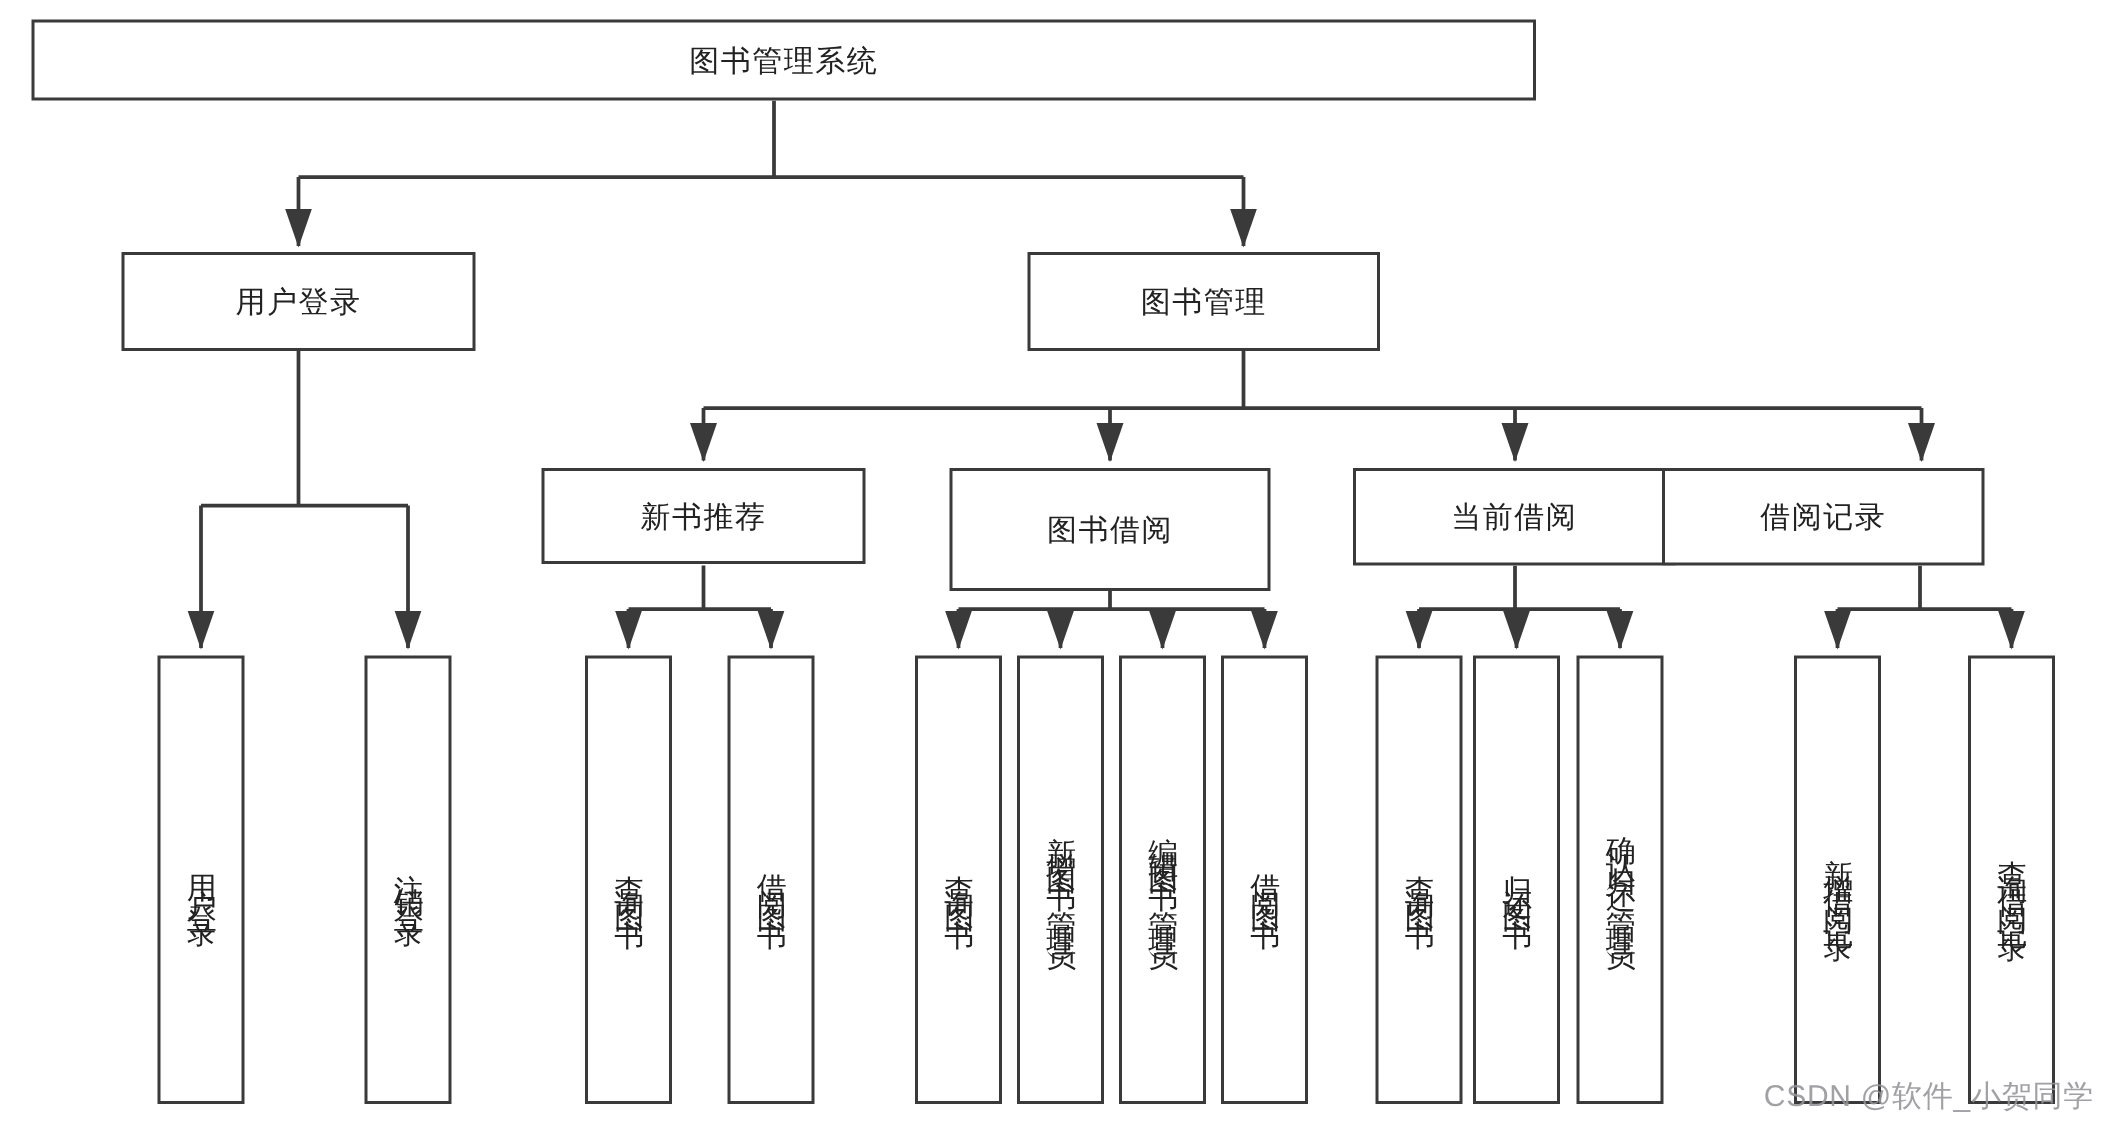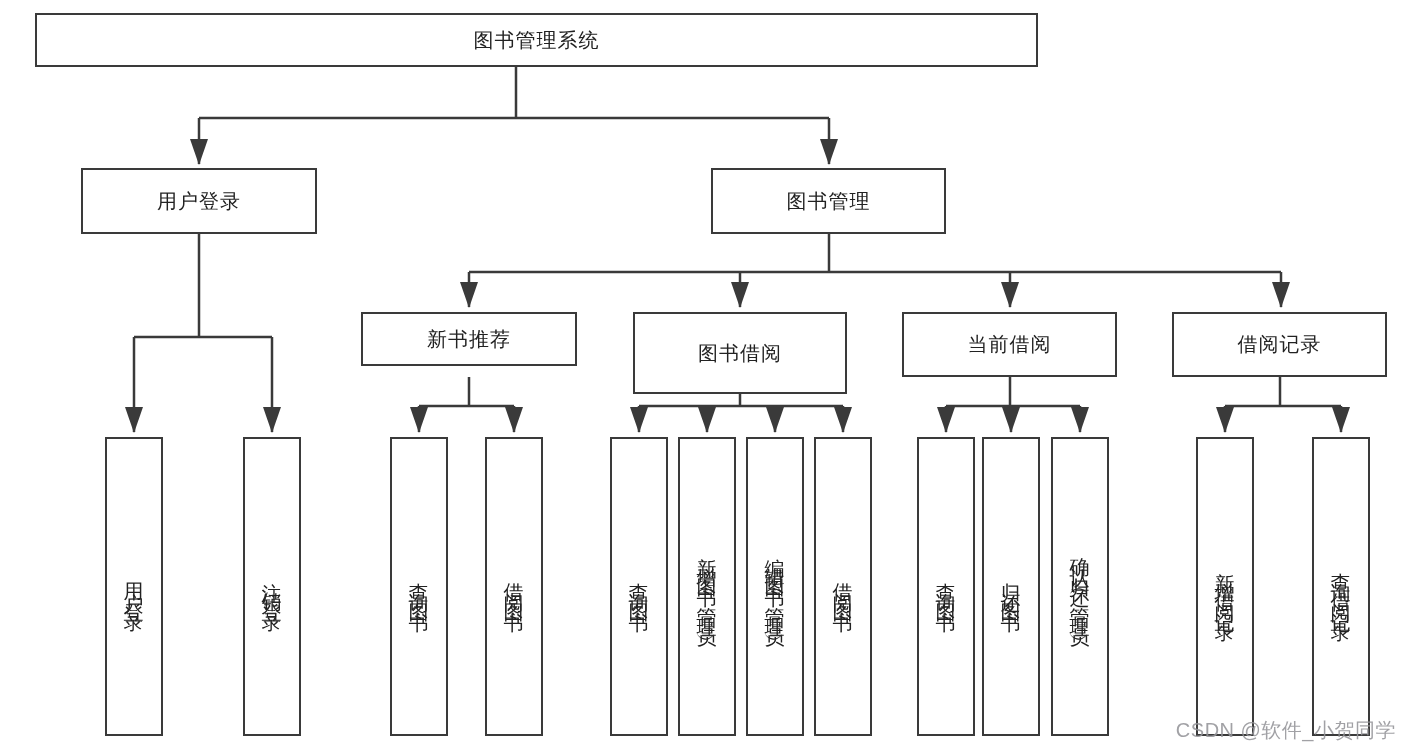--- a/index.html
+++ b/index.html
@@ -110,41 +110,41 @@
       <path d="M946,406 V432" marker-end="url(#arw)"></path>
       <path d="M1011,406 V432" marker-end="url(#arw)"></path>
       <path d="M1080,406 V432" marker-end="url(#arw)"></path>
 
       <path d="M1280,377 V406 M1225,406 H1341"></path>
       <path d="M1225,406 V432" marker-end="url(#arw)"></path>
       <path d="M1341,406 V432" marker-end="url(#arw)"></path>
     </g>
   </svg>
 
-  <div class="node" style="left:21px; top:13px; width:1003px; height:54px;margin-left:14px;">
+  <div class="node" style="left:21px; top:13px; width:1003px; height:54px;">
     <span class="hlabel">图书管理系统</span>
   </div>
 
   <div class="node" style="left:81px; top:168px; width:236px; height:66px;">
     <span class="hlabel">用户登录</span>
   </div>
-  <div class="node" style="left:711px; top:168px; width:235px; height:66px;">
+  <div class="node" style="left:685px; top:168px; width:235px; height:66px;">
     <span class="hlabel">图书管理</span>
   </div>
 
-  <div class="node" style="left:361px; top:312px; width:216px; height:54px;">
+  <div class="node" style="left:361px; top:312px; width:216px; height:64px;">
     <span class="hlabel">新书推荐</span>
   </div>
   <div class="node" style="left:633px; top:312px; width:214px; height:82px;">
     <span class="hlabel">图书借阅</span>
   </div>
   <div class="node" style="left:902px; top:312px; width:215px; height:65px;text-align:center;">
     <span class="hlabel">当前借阅</span>
   </div>
-  <div class="node" style="left:1172px; top:312px; width:215px; height:65px;">
+  <div class="node" style="left:1108px; top:312px; width:215px; height:65px;">
     <span class="hlabel">借阅记录</span>
   </div>
 
   <div class="vnode" style="left:105px;">
     <span class="vlabel">用户登录</span>
   </div>
   <div class="vnode" style="left:243px;">
     <span class="vlabel">注销登录</span>
   </div>
 

